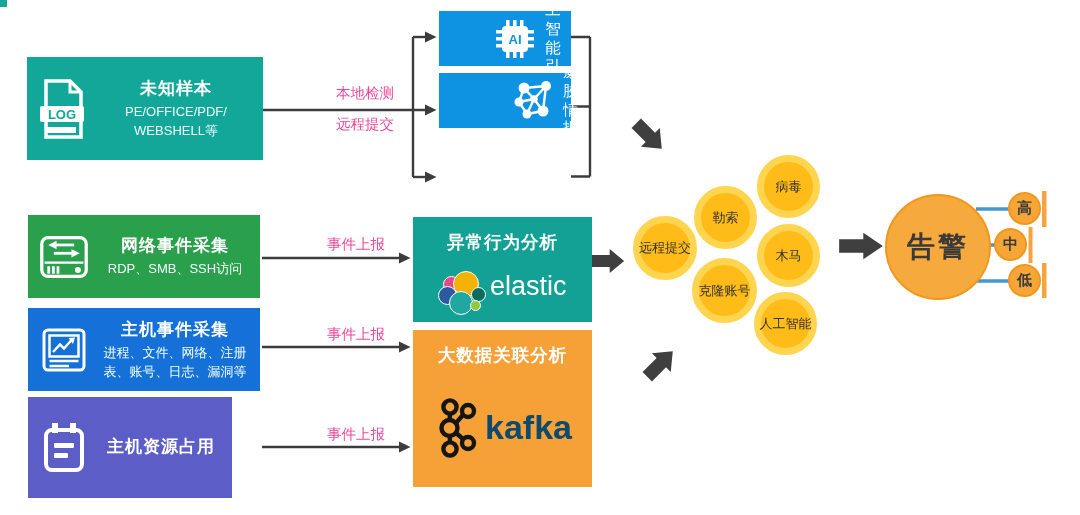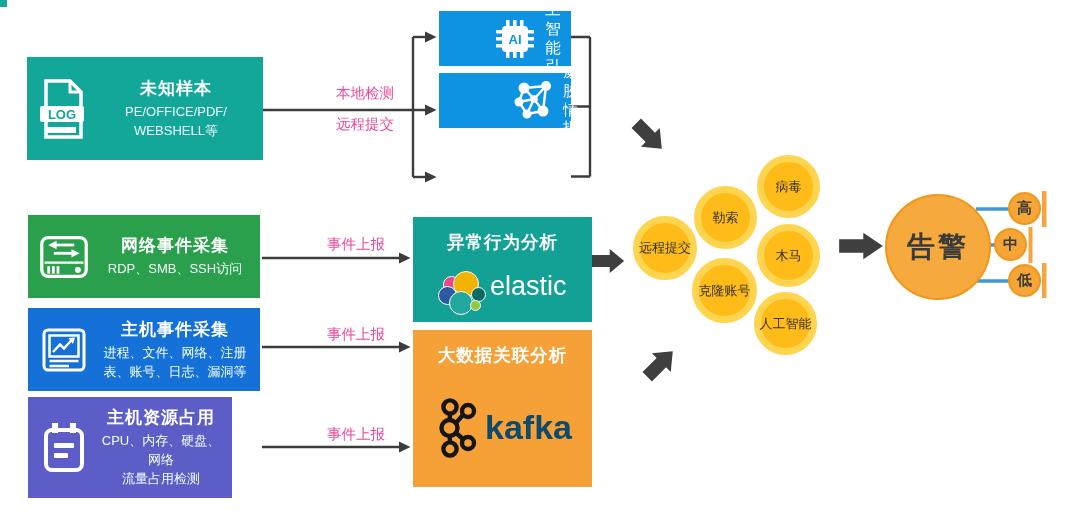--- a/index.html
+++ b/index.html
@@ -192,22 +192,20 @@
       <svg width="46" height="52" viewBox="0 0 46 52">
         <rect x="5" y="8" width="36" height="40" rx="6" fill="none" stroke="#fff" stroke-width="4"></rect>
         <rect x="11" y="1" width="6" height="10" fill="#fff"></rect>
         <rect x="29" y="1" width="6" height="10" fill="#fff"></rect>
         <rect x="13" y="21" width="20" height="5" rx="1" fill="#fff"></rect>
         <rect x="13" y="31" width="14" height="5" rx="1" fill="#fff"></rect>
       </svg>
     </div>
     <div class="src-text">
       <div class="src-title">主机资源占用</div>
-      <div class="src-sub">CPU、内存、硬盘、网络
-流量占用检测</div>
     </div>
   </div>
 
   <div class="engine-box eng1">
     <div class="engine-icon">
       <svg width="40" height="40" viewBox="0 0 40 40">
         <g fill="#fff">
           <rect x="11" y="1" width="3.5" height="6"></rect>
             <rect x="18" y="1" width="3.5" height="6"></rect>
             <rect x="25" y="1" width="3.5" height="6"></rect>

